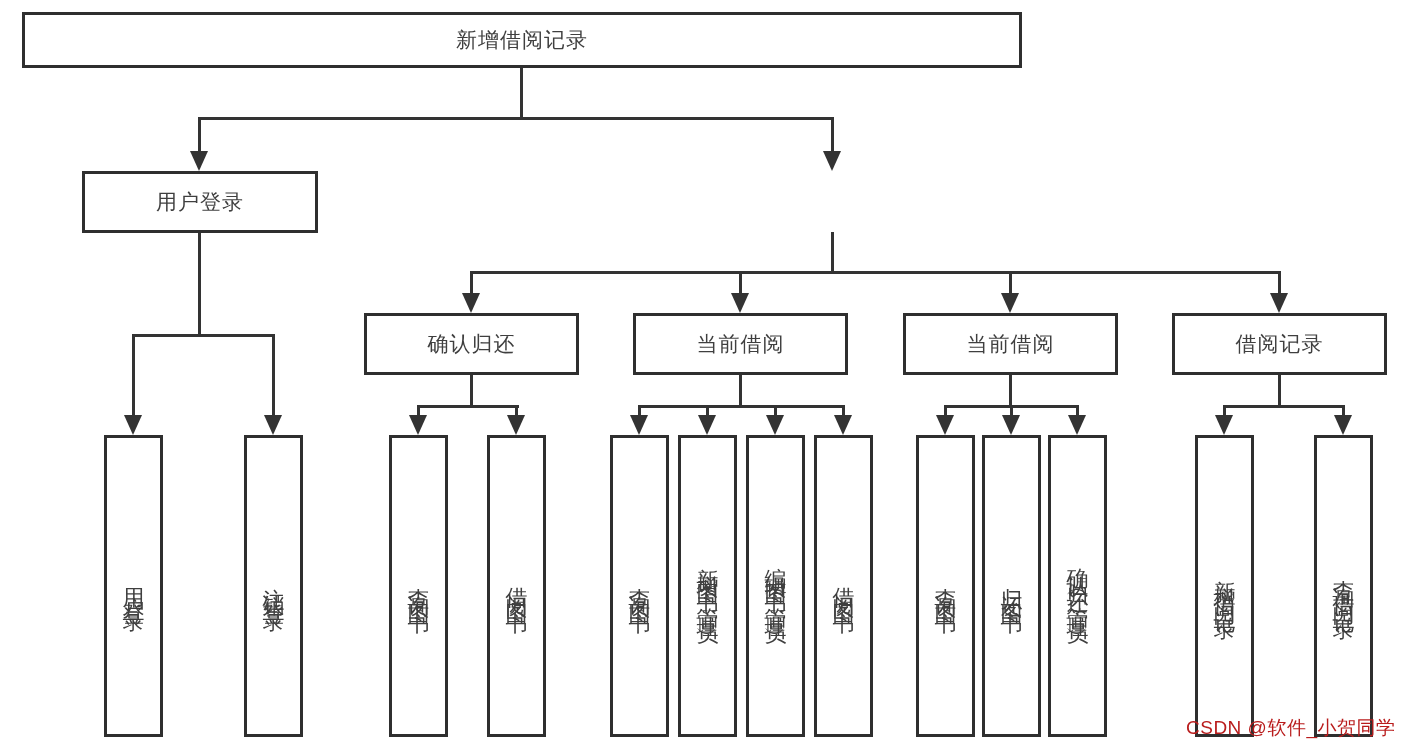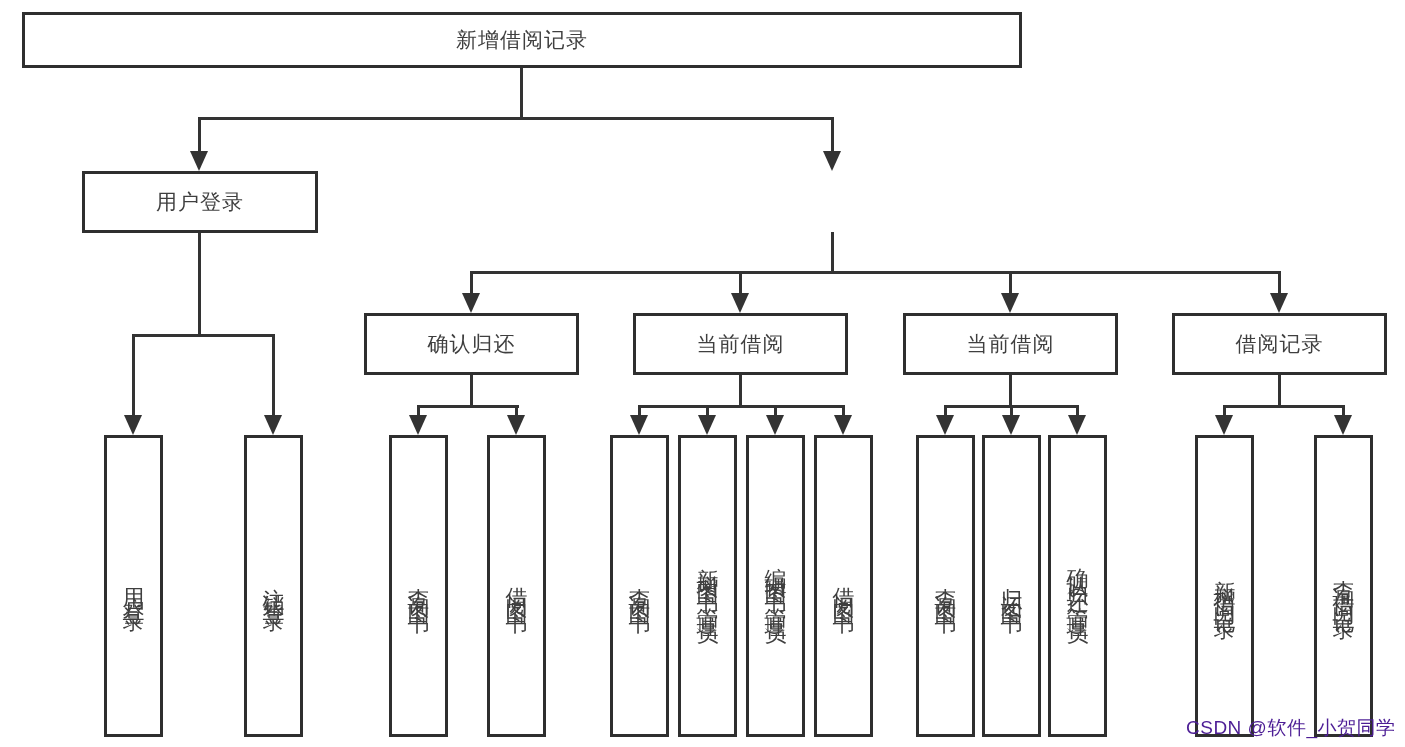--- a/index.html
+++ b/index.html
@@ -44,21 +44,21 @@
     width:0; height:0;
     border-left:9px solid transparent;
     border-right:9px solid transparent;
     border-top:20px solid #333333;
     z-index:1;
   }
   .watermark {
     position:absolute;
     left:1186px; top:715px;
     font-size:19px;
-    color:#4c1d95;
+    color:#b91c1c;
     letter-spacing:0.5px;
     z-index:5;
     white-space:nowrap;
   }
 </style>
 </head>
 <body>
 
 <div class="stage">
 

